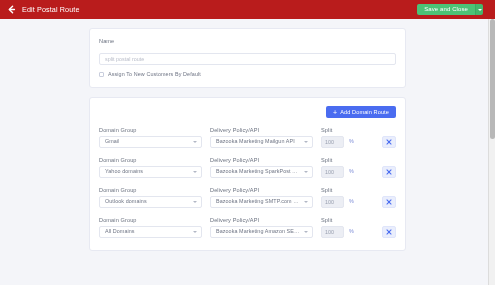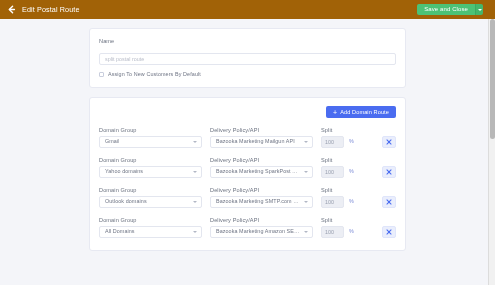--- a/index.html
+++ b/index.html
@@ -7,21 +7,21 @@
     width: 495px; height: 285px;
     font-family: "Liberation Sans", sans-serif;
     background: #f4f5f9;
     overflow: hidden;
   }
   .app { width: 495px; height: 285px; position: relative; display: flex; flex-direction: column; }
 
   
   .topbar {
     height: 19px;
-    background: #a16207;
+    background: #b91c1c;
     display: flex; align-items: center;
     padding: 0 4px 0 6px;
     flex: 0 0 auto;
     position: relative;
   }
   .back-icon {
     width: 11px; height: 11px;
     display: flex; align-items: center; justify-content: center;
     color: #ffffff;
     flex: 0 0 auto;

